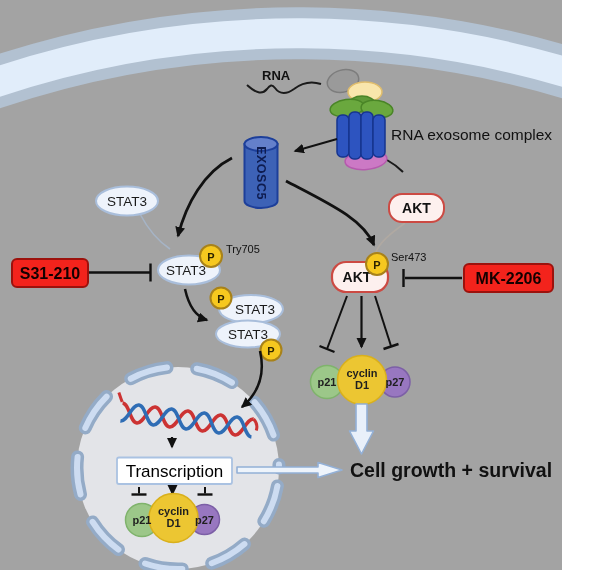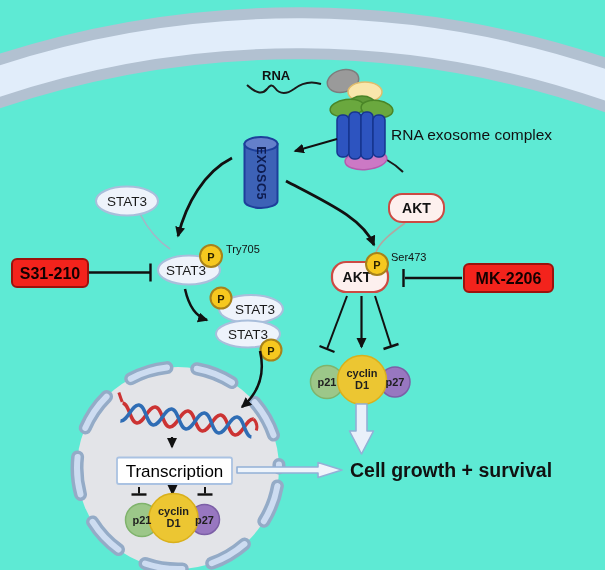--- a/index.html
+++ b/index.html
@@ -1,16 +1,16 @@
 <!DOCTYPE html>
 <html><head>
 <meta charset="utf-8">
 <style>
   html,body{margin:0;padding:0;background:#ffffff;}
-  .canvas{position:relative;width:605px;height:570px;background:#5eead4;overflow:hidden;
+  .canvas{position:relative;width:562px;height:570px;background:#a3a3a3;overflow:hidden;
           font-family:"Liberation Sans", sans-serif;}
   svg text{font-family:"Liberation Sans", sans-serif;}
   .lbl      {font-size:13.5px;font-weight:500;fill:#1a1a1a;}
   .lbl-bold {font-size:14px;font-weight:700;fill:#111111;}
   .lbl-small{font-size:11px;font-weight:400;fill:#111111;}
   .lbl-p    {font-size:11px;font-weight:700;fill:#2b2300;}
   .lbl-drug {font-size:16px;font-weight:700;fill:#140000;}
   .lbl-node {font-size:11px;font-weight:600;fill:#1f1f1f;}
   .lbl-trx  {font-size:17px;font-weight:500;fill:#000000;}
   .lbl-out  {font-size:19.5px;font-weight:700;fill:#111111;}

